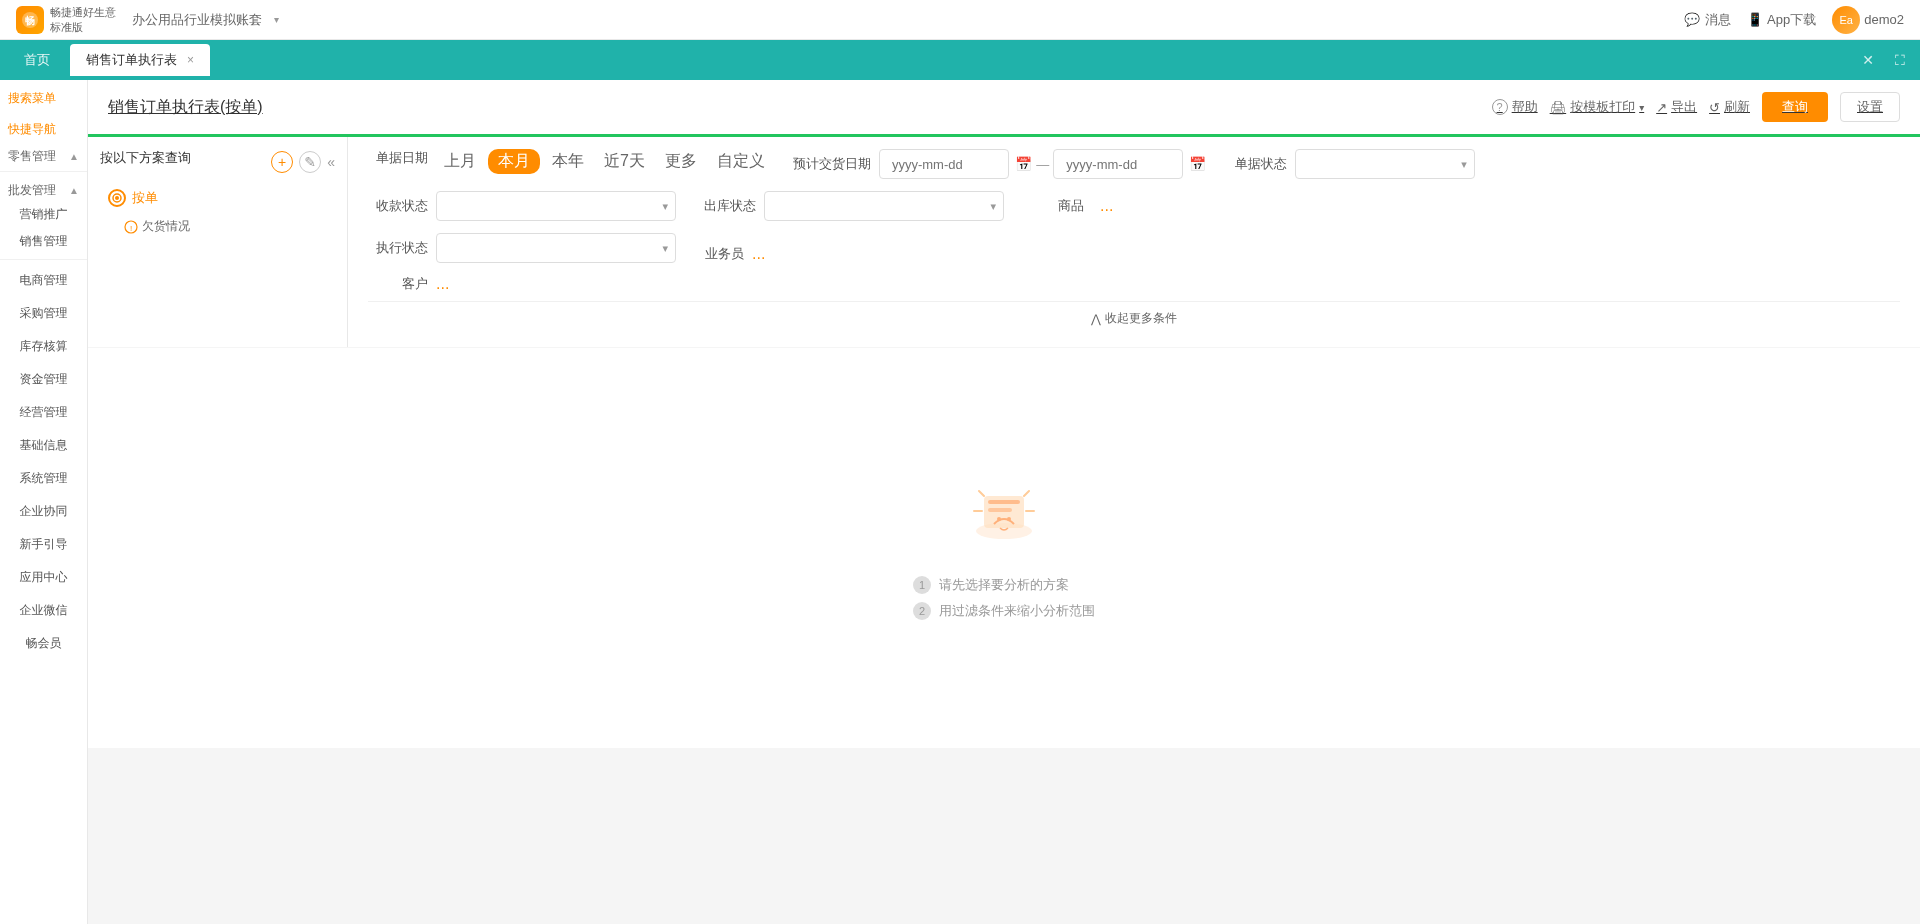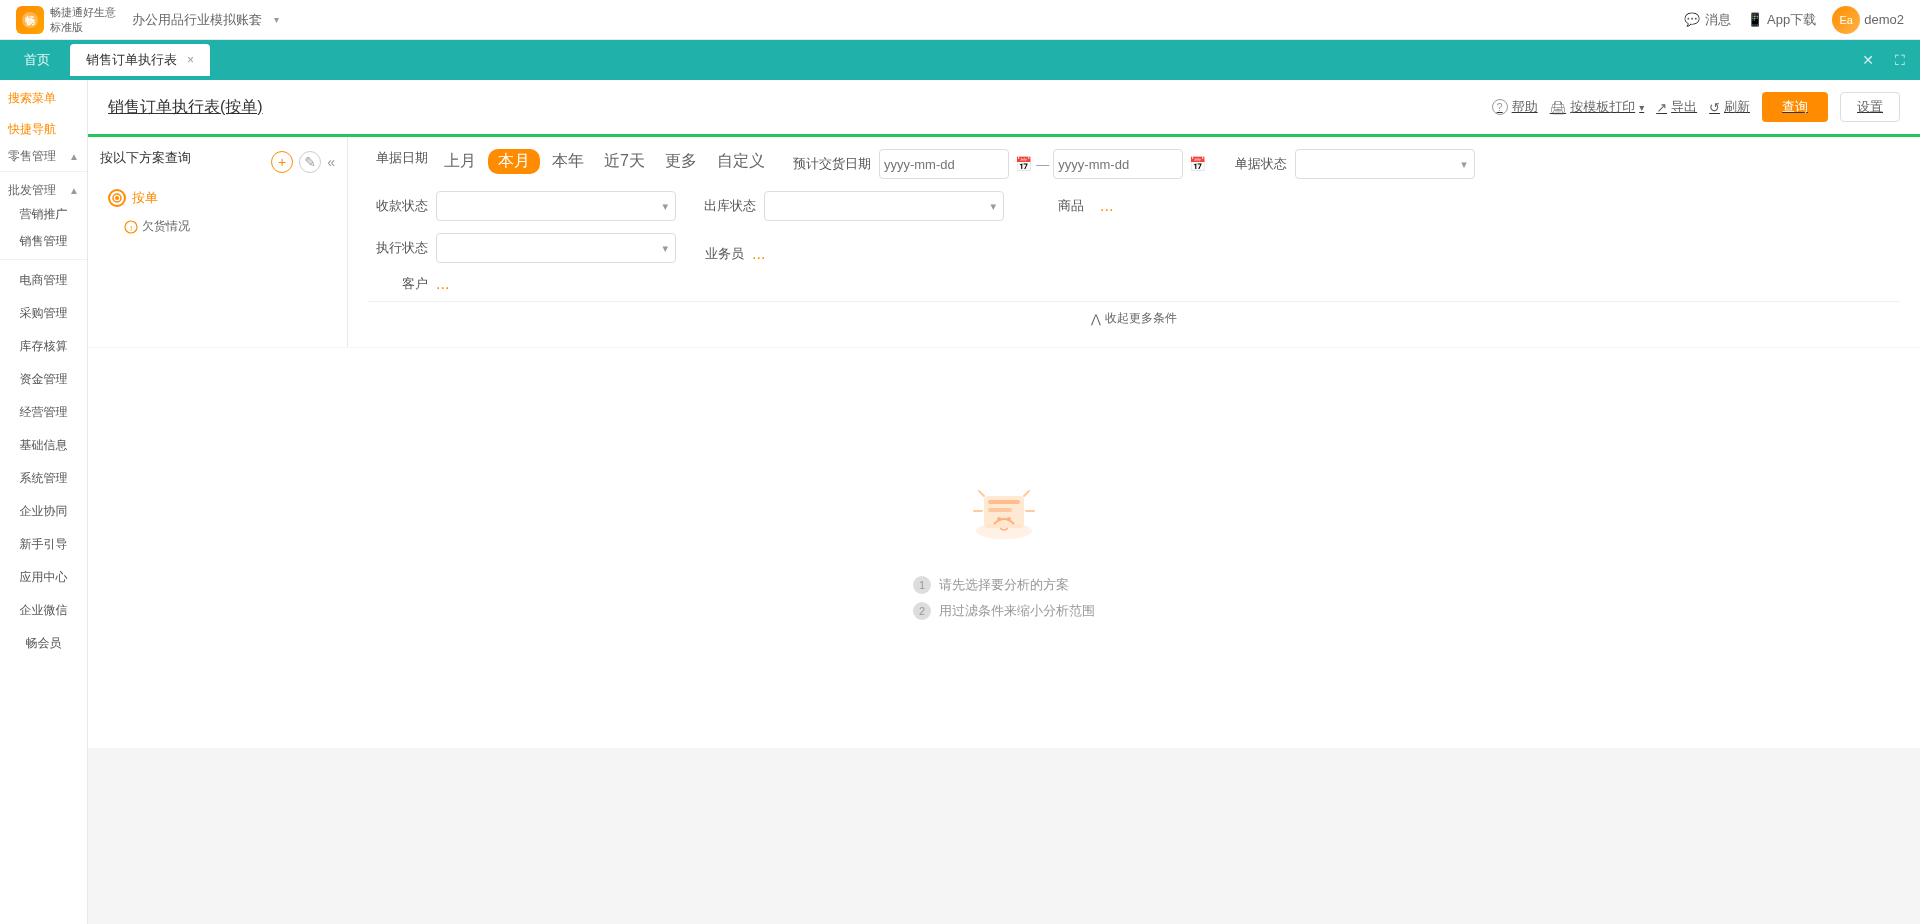--- a/index.html
+++ b/index.html
@@ -58,21 +58,21 @@
     .scheme-icon { width: 18px; height: 18px; border-radius: 50%; border: 2px solid #ff8c00; display: flex; align-items: center; justify-content: center; font-size: 9px; color: #ff8c00; }
     .sub-scheme-item { padding: 5px 8px 5px 24px; font-size: 12px; color: #666; cursor: pointer; display: flex; align-items: center; gap: 4px; }
 
     
     .filter-right { flex: 1; padding: 12px 20px; }
     .filter-label { font-size: 13px; color: #555; white-space: nowrap; min-width: 60px; text-align: right; }
     .filter-select { border: 1px solid #ddd; border-radius: 4px; padding: 4px 24px 4px 8px; font-size: 13px; color: #999; background: #fff; outline: none; height: 30px; appearance: none; position: relative; min-width: 200px; cursor: pointer; }
     .filter-select-wrap { position: relative; display: inline-block; }
     .filter-select-wrap::after { content: '▾'; position: absolute; right: 8px; top: 50%; transform: translateY(-50%); color: #999; font-size: 11px; pointer-events: none; }
     .date-range { display: flex; align-items: center; gap: 4px; }
-    .date-input { border: 1px solid #ddd; border-radius: 4px; padding: 4px 4px; font-size: 13px; color: #999; background: #fff; outline: none; height: 30px; width: 130px; }
+    .date-input { border: 1px solid #ddd; border-radius: 4px; padding: 4px 12px; font-size: 13px; color: #999; background: #fff; outline: none; height: 30px; width: 130px; }
     .date-sep { color: #999; }
     .date-tabs { display: flex; align-items: center; gap: 4px; }
     .date-tab { padding: 2px 8px; font-size: 16px; color: #666; cursor: pointer; border-radius: 2px; }
     .date-tab.active { background: #ff8c00; color: #fff; border-radius: 10px; padding: 2px 10px; }
 
     .filter-dots { color: #ff8c00; font-size: 16px; cursor: pointer; }
     .cal-icon { color: #ff8c00; font-size: 14px; cursor: pointer; margin-left: 2px; }
 
     .filter-collapse-btn { text-align: center; padding: 8px; color: #666; font-size: 12px; cursor: pointer; display: flex; align-items: center; justify-content: center; gap: 4px; border-top: 1px solid #f0f0f0; margin-top: 4px; }
 

